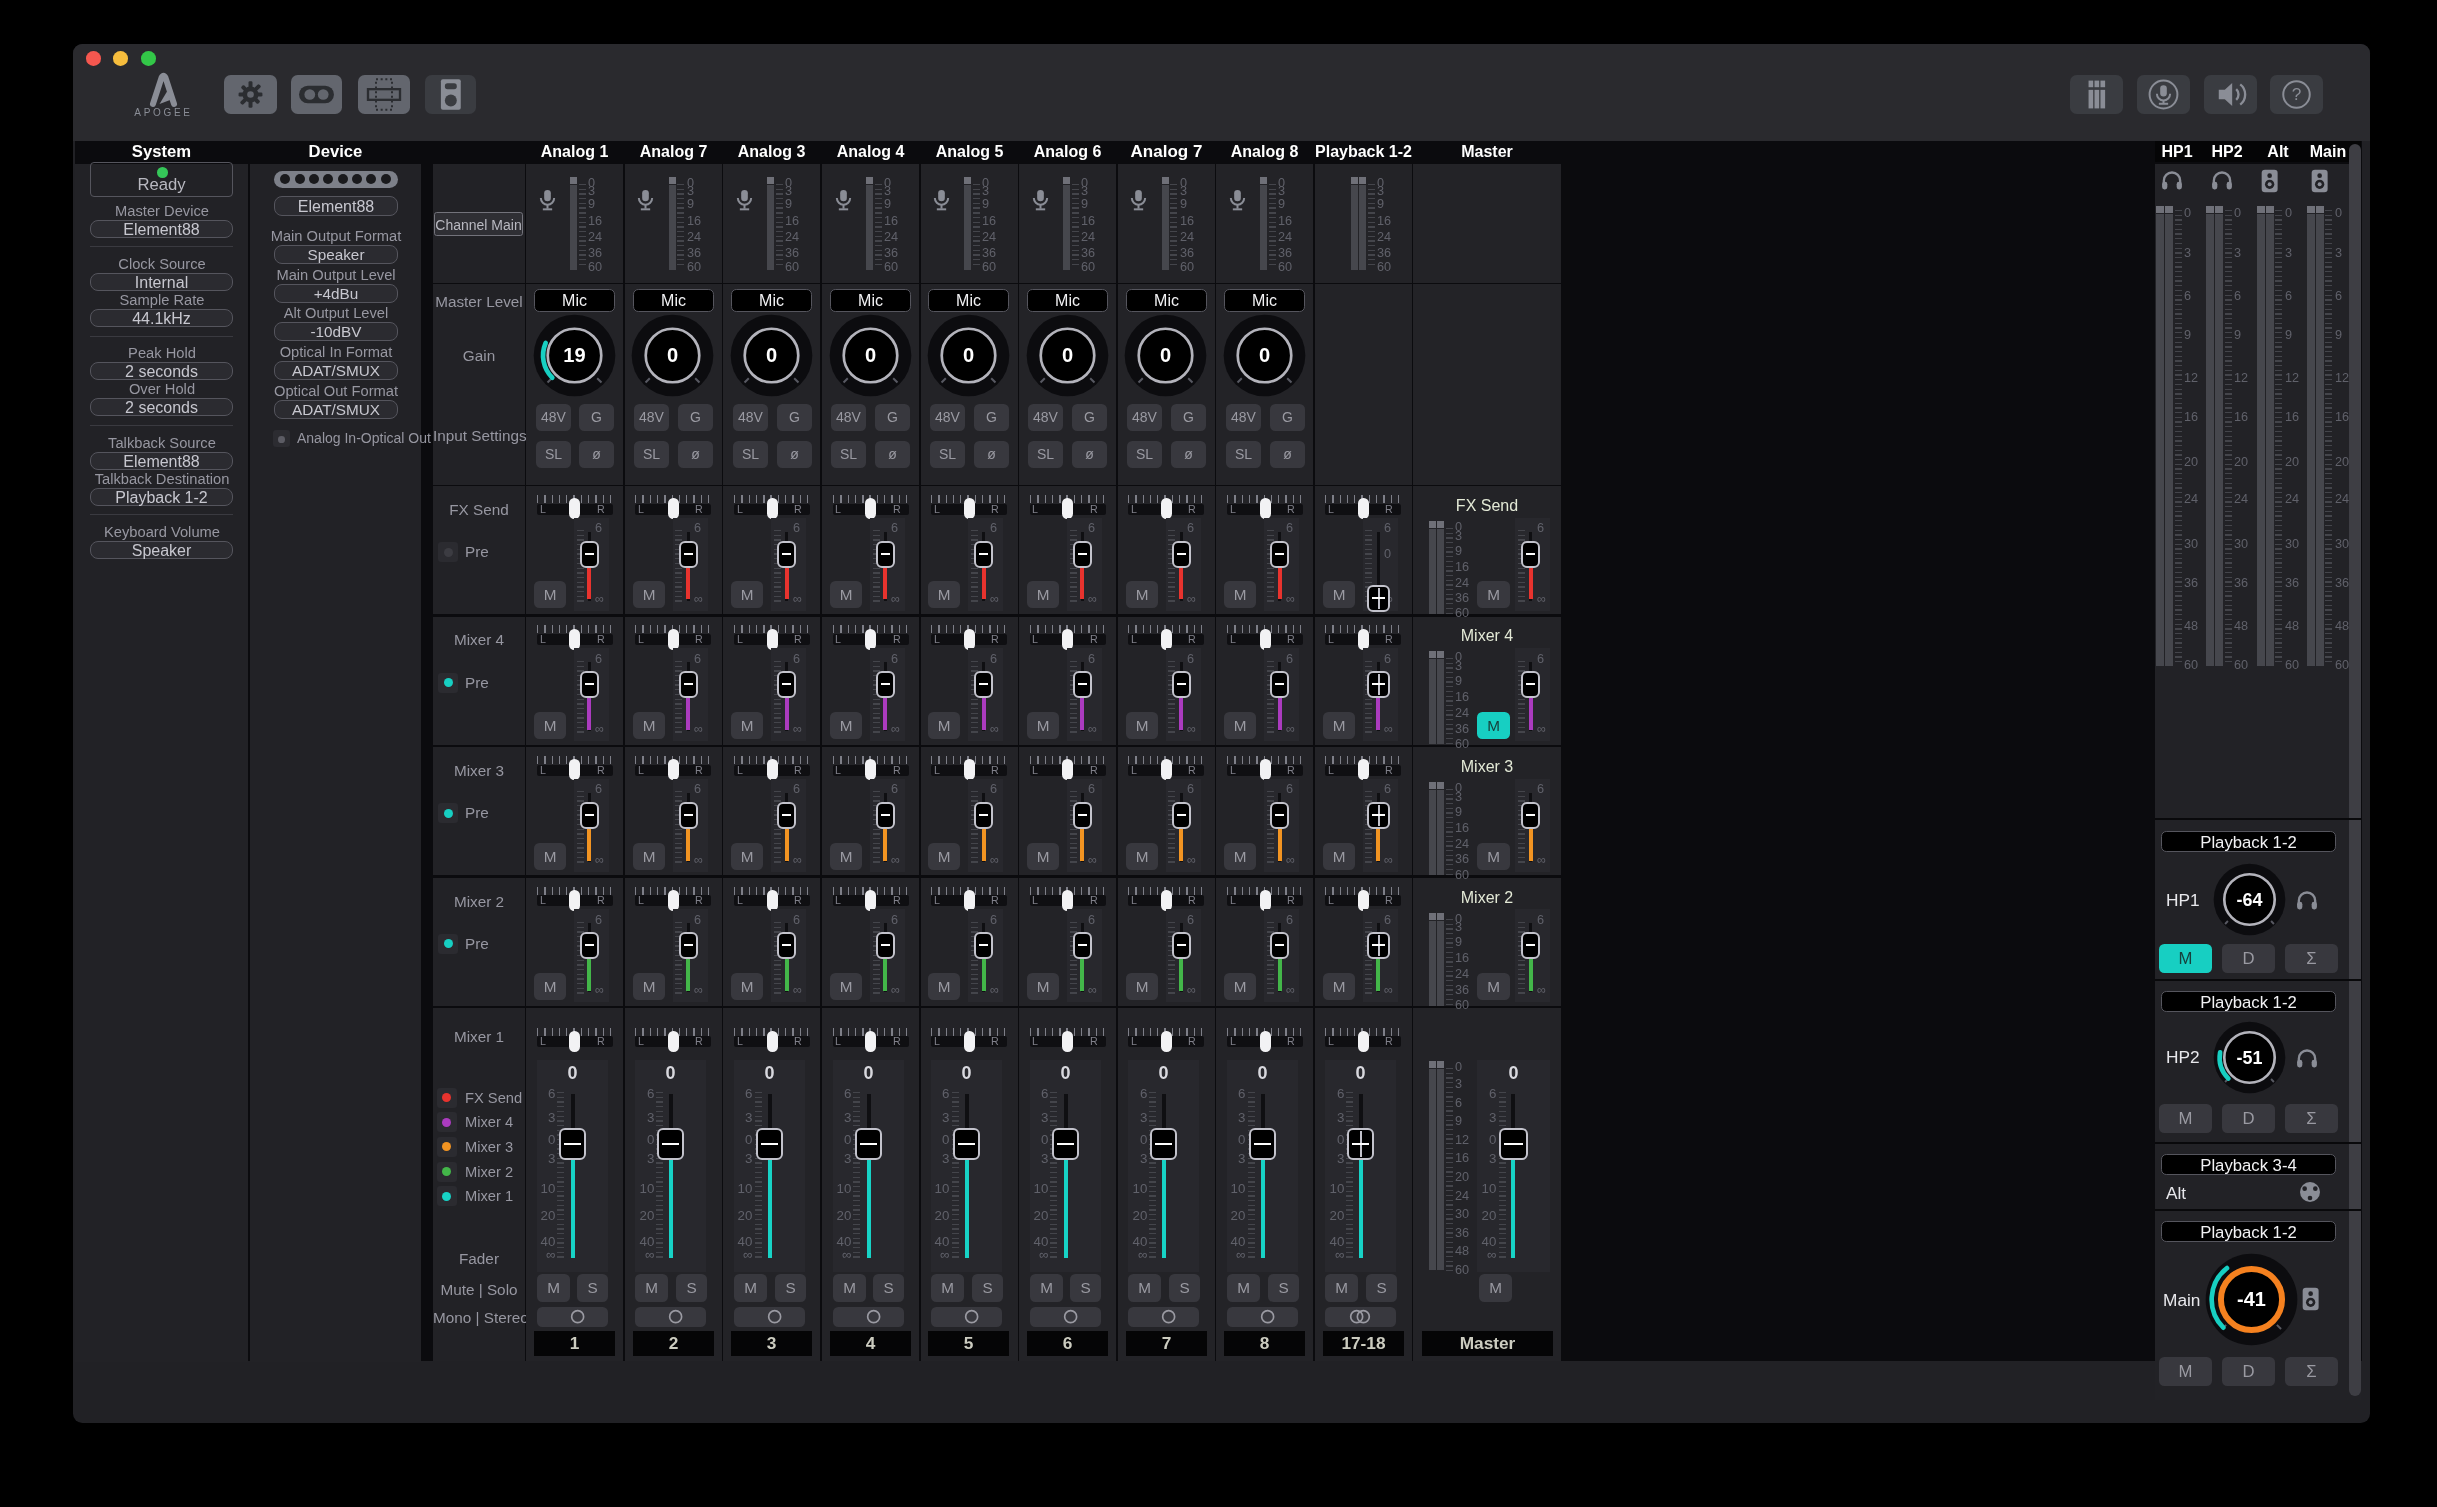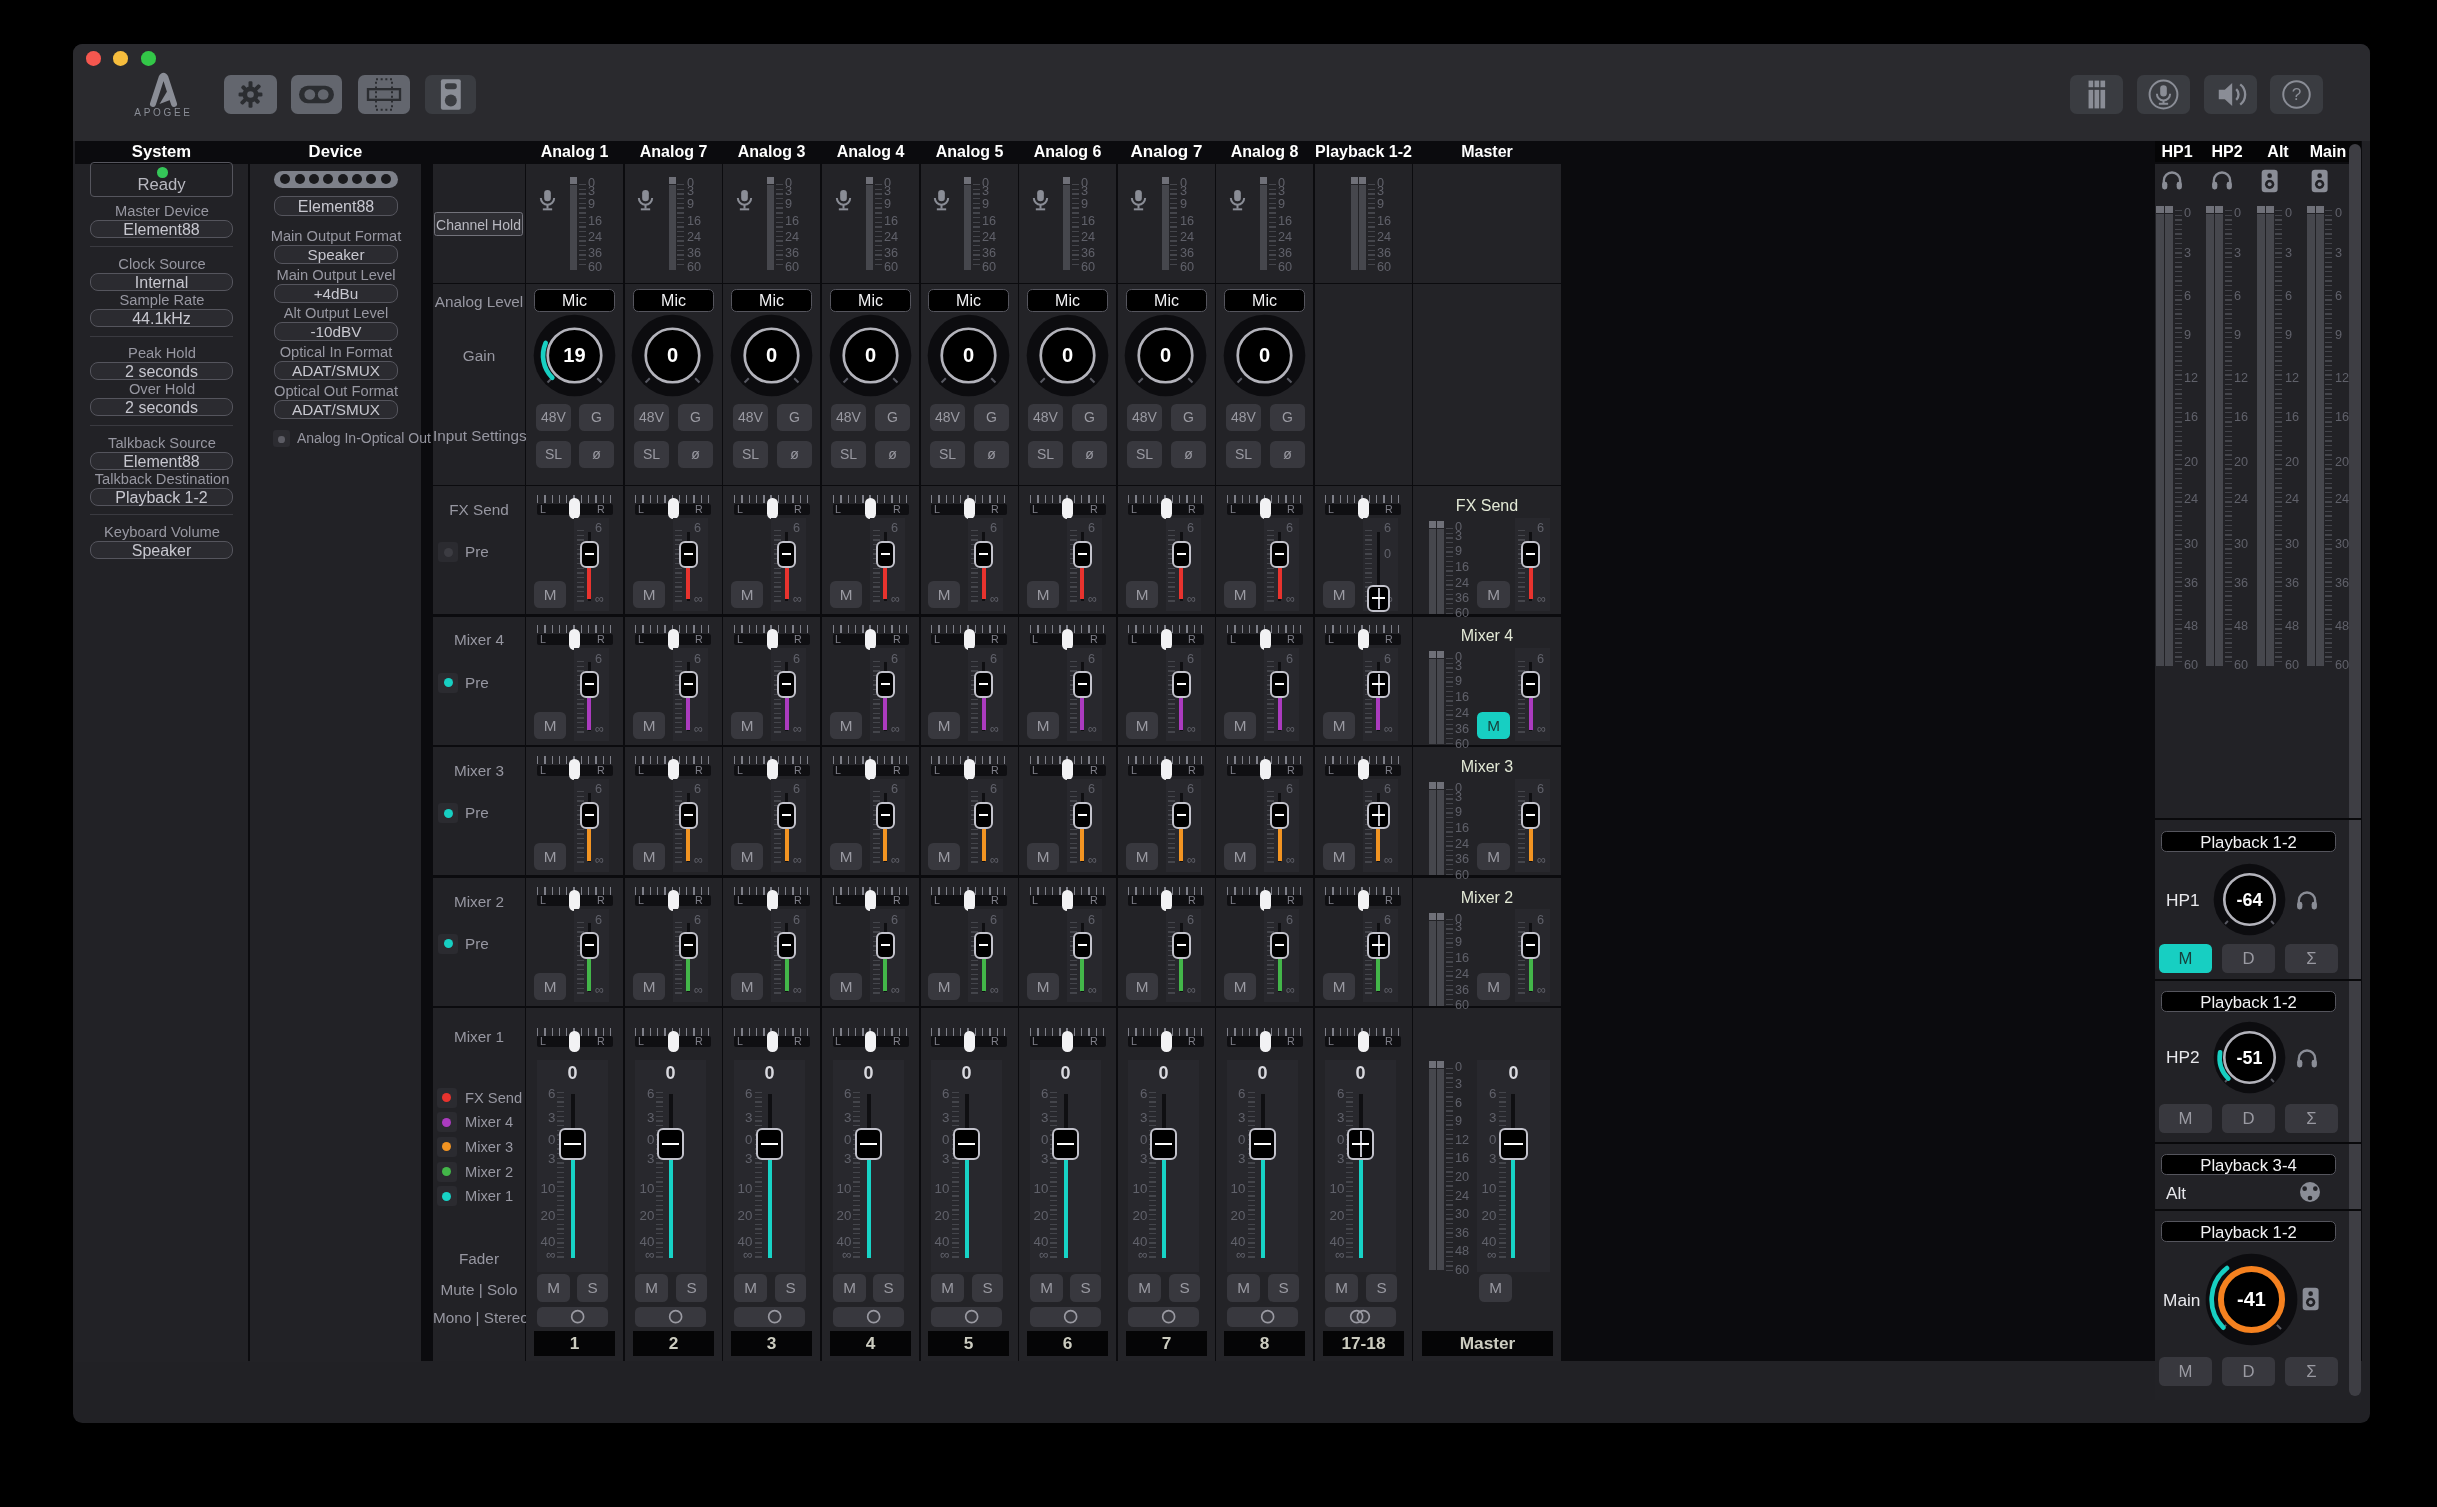--- a/index.html
+++ b/index.html
@@ -175,22 +175,22 @@
     <div style="left: 273px; top: 430px; width: 17.3px; height: 17.3px; background: rgb(44, 44, 49); border-radius: 3.3px;"></div>
     <div style="left: 278px; top: 436px; width: 6.7px; height: 6.7px; border-radius: 50%; background: rgb(92, 92, 100);"></div>
     <div style="left: 297px; top: 430px; width: 121px; height: 17.3px; font-size: 14px; line-height: 17.3px; color: rgb(151, 151, 161);">Analog In-Optical Out</div>
     <div style="left: 433px; top: 164px; width: 92px; height: 119px; background: rgb(34, 34, 38);"></div>
     <div style="left: 433px; top: 284px; width: 92px; height: 201px; background: rgb(34, 34, 38);"></div>
     <div style="left: 433px; top: 486px; width: 92px; height: 128px; background: rgb(34, 34, 38);"></div>
     <div style="left: 433px; top: 617px; width: 92px; height: 128px; background: rgb(34, 34, 38);"></div>
     <div style="left: 433px; top: 747px; width: 92px; height: 128px; background: rgb(34, 34, 38);"></div>
     <div style="left: 433px; top: 878px; width: 92px; height: 128px; background: rgb(34, 34, 38);"></div>
     <div style="left: 433px; top: 1008px; width: 92px; height: 353px; background: rgb(34, 34, 38);"></div>
-    <div style="left: 434px; top: 212px; width: 89px; height: 24px; font-size: 14px; line-height: 24px; color: rgb(185, 185, 193); text-align: center; background: rgb(47, 47, 52); border: 1.3px solid rgb(115, 115, 123); border-radius: 2.7px;">Channel Hold</div>
-    <div class="lbl" style="left: 433px; top: 292px; width: 92px; height: 20px; font-size: 15.3px; line-height: 20px;">Analog Level</div>
+    <div style="left: 434px; top: 212px; width: 89px; height: 24px; font-size: 14px; line-height: 24px; color: rgb(185, 185, 193); text-align: center; background: rgb(47, 47, 52); border: 1.3px solid rgb(115, 115, 123); border-radius: 2.7px;">Channel Main</div>
+    <div class="lbl" style="left: 433px; top: 292px; width: 92px; height: 20px; font-size: 15.3px; line-height: 20px;">Master Level</div>
     <div class="lbl" style="left: 433px; top: 346px; width: 92px; height: 20px; font-size: 15.3px; line-height: 20px;">Gain</div>
     <div class="lbl" style="left: 433px; top: 426px; width: 92px; height: 20px; font-size: 15.3px; line-height: 20px;">Input Settings</div>
     <div class="lbl" style="left: 433px; top: 501px; width: 92px; height: 18.6px; font-size: 15.3px; line-height: 18.6px;">FX Send</div>
     <div style="left: 438px; top: 542px; width: 20px; height: 20px; background: rgb(43, 43, 48); border-radius: 3.3px;"></div>
     <div style="left: 444px; top: 548px; width: 9.3px; height: 9.3px; border-radius: 50%; background: rgb(60, 60, 66);"></div>
     <div style="left: 465px; top: 542px; width: 53px; height: 20px; font-size: 15.3px; line-height: 20px; color: rgb(151, 151, 161);">Pre</div>
     <div class="lbl" style="left: 433px; top: 631px; width: 92px; height: 18.6px; font-size: 15.3px; line-height: 18.6px;">Mixer 4</div>
     <div style="left: 438px; top: 673px; width: 20px; height: 20px; background: rgb(43, 43, 48); border-radius: 3.3px;"></div>
     <div style="left: 444px; top: 678px; width: 9.3px; height: 9.3px; border-radius: 50%; background: rgb(23, 207, 194);"></div>
     <div style="left: 465px; top: 673px; width: 53px; height: 20px; font-size: 15.3px; line-height: 20px; color: rgb(151, 151, 161);">Pre</div>

